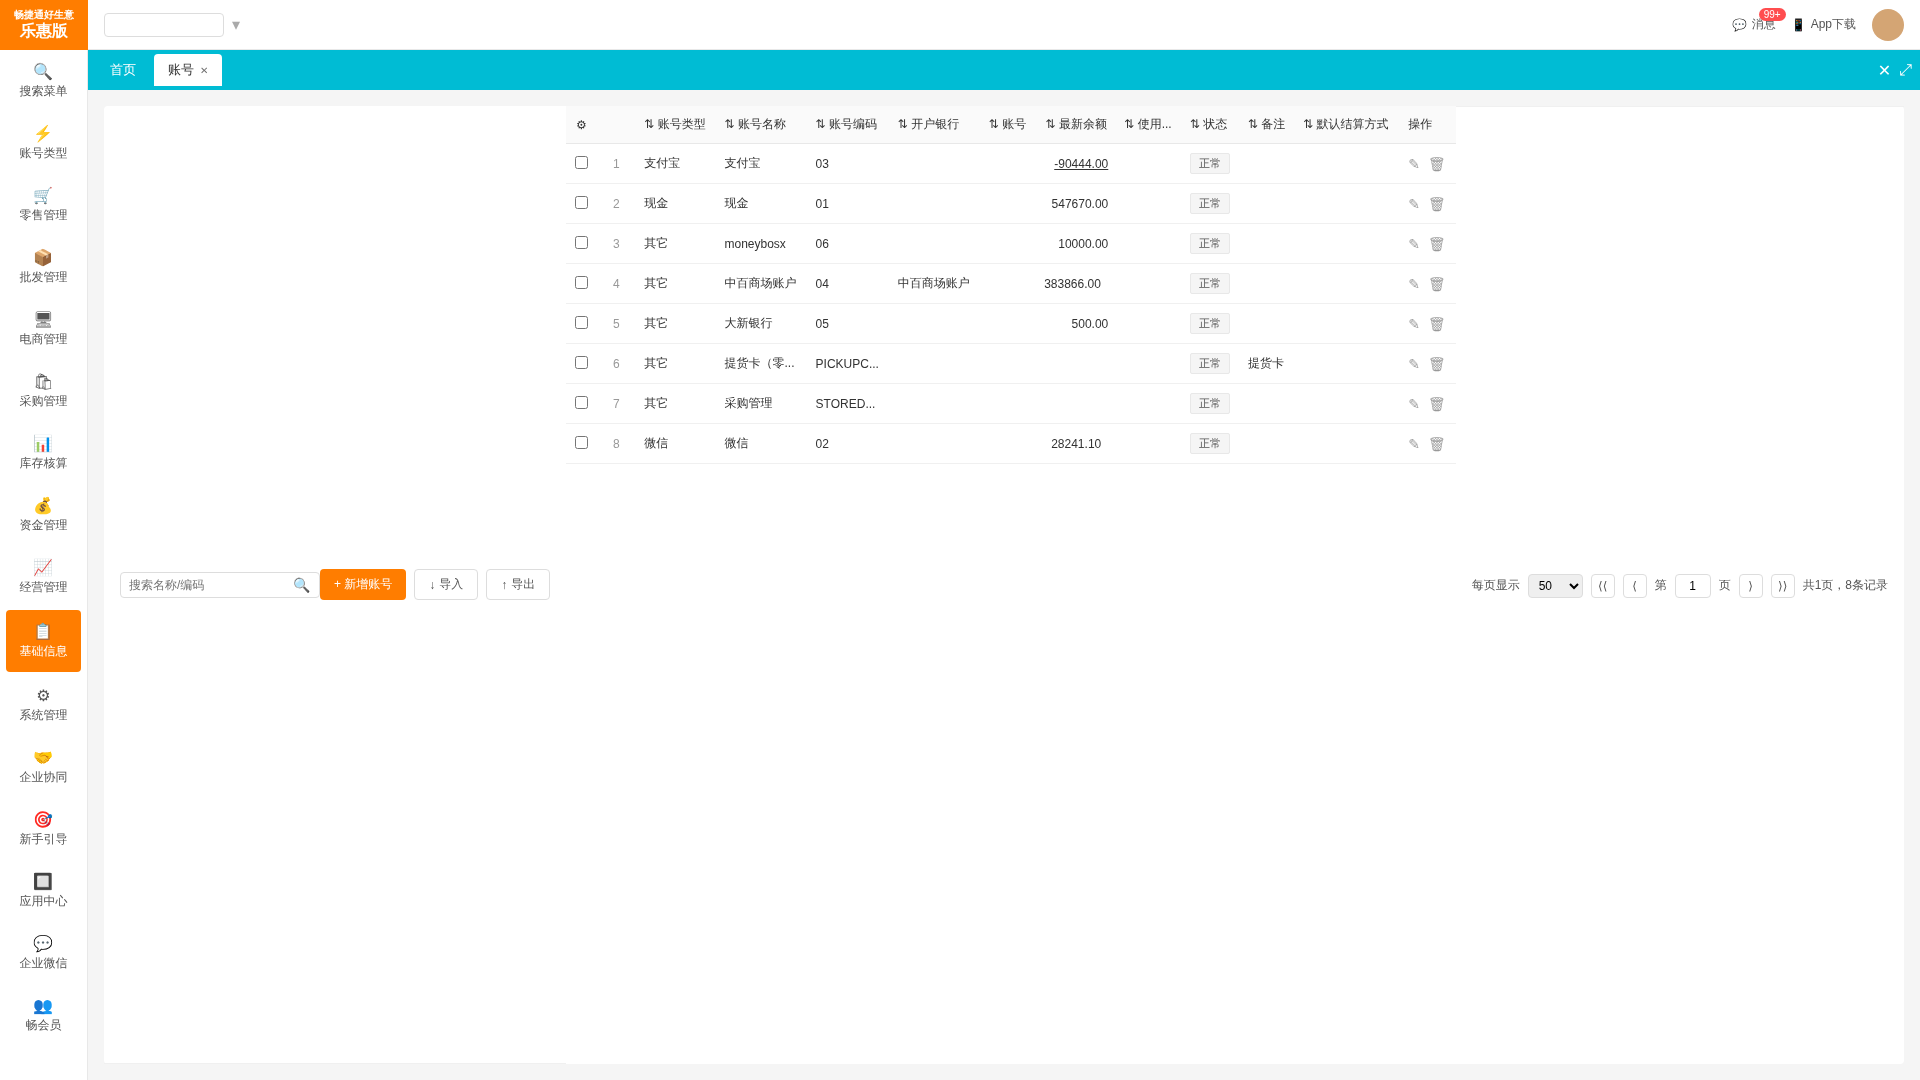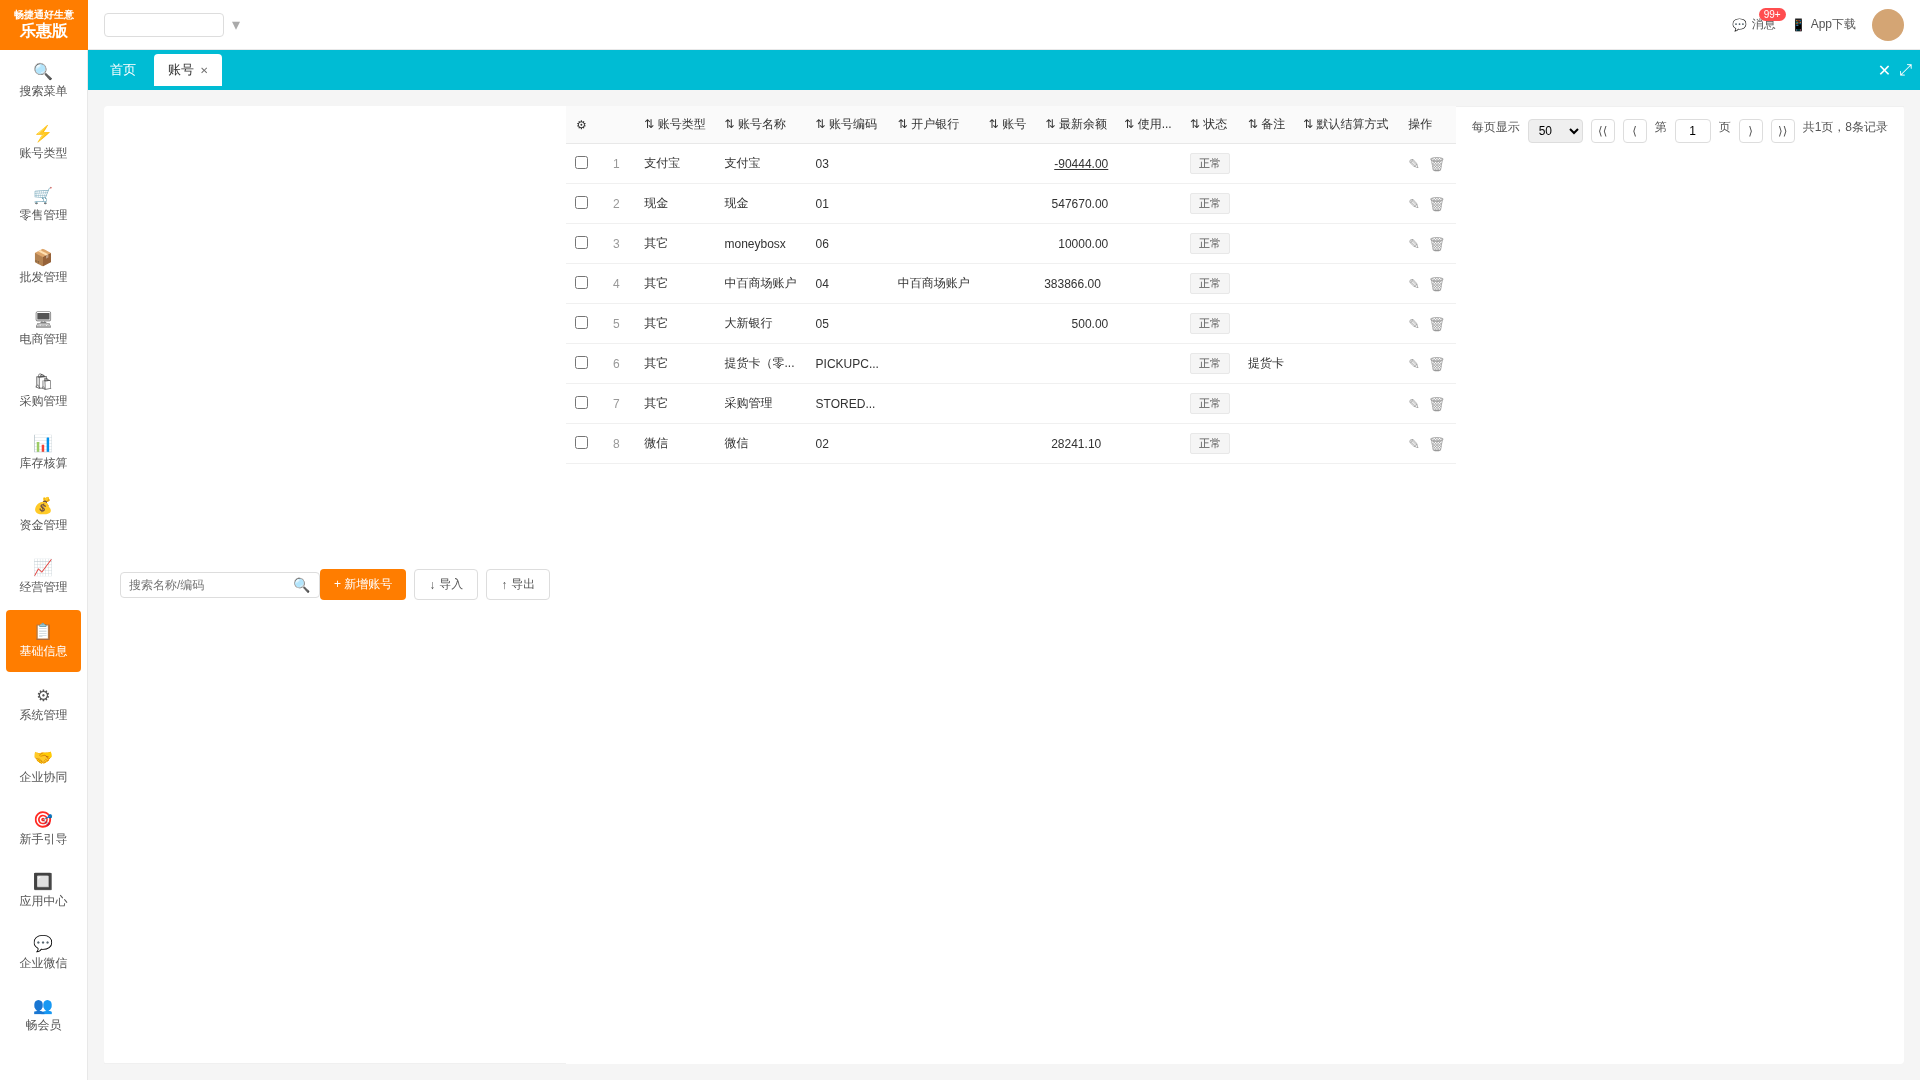--- a/index.html
+++ b/index.html
@@ -164,21 +164,21 @@
       background: #f5f5f5;
       color: #555;
       border: 1px solid #e8e8e8;
     }
     .action-icons { display: flex; gap: 8px; align-items: center; }
     .action-icon { color: #999; cursor: pointer; font-size: 14px; }
 
     
     .pagination {
       display: flex;
-      align-items: flex-start;
+      align-items: center;
       justify-content: flex-end;
       padding: 12px 16px;
       border-top: 1px solid #f0f0f0;
       gap: 8px;
       font-size: 12px;
       color: #555;
     }
     .page-size-select { border: 1px solid #ddd; border-radius: 4px; padding: 3px 6px; font-size: 12px; }
     .page-btn { width: 24px; height: 24px; border: 1px solid #ddd; border-radius: 4px; background: #fff; cursor: pointer; font-size: 12px; display: flex; align-items: center; justify-content: center; color: #555; }
     .page-input { width: 36px; height: 24px; border: 1px solid #ddd; border-radius: 4px; text-align: center; font-size: 12px; }

